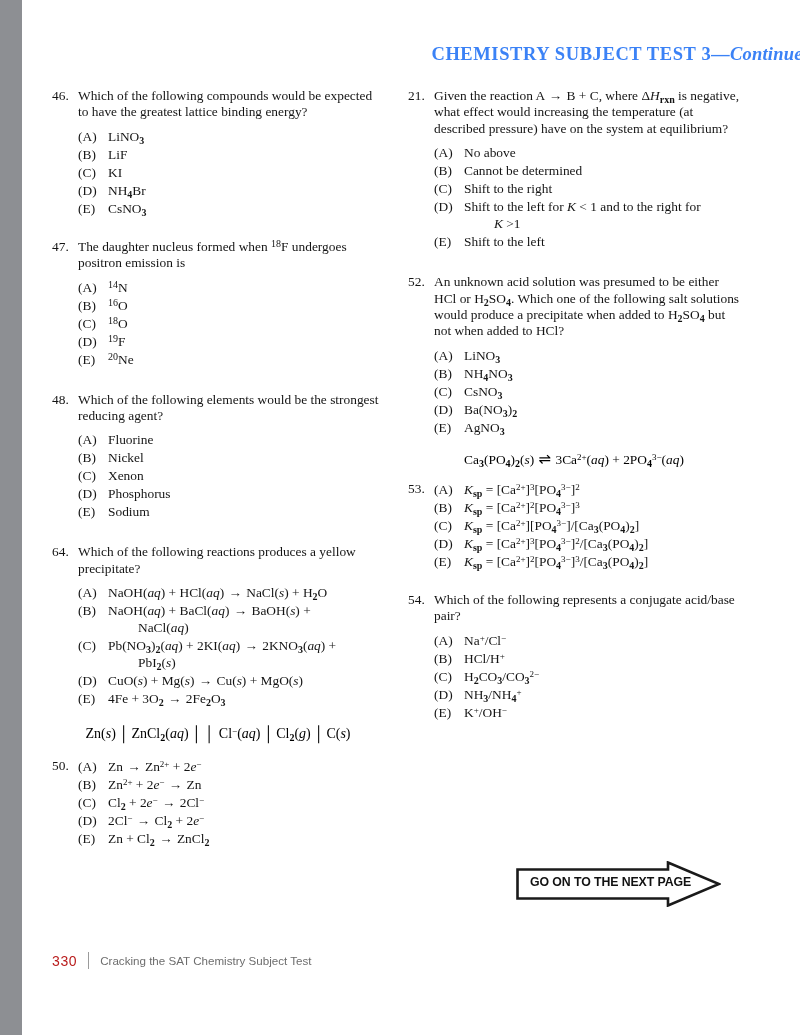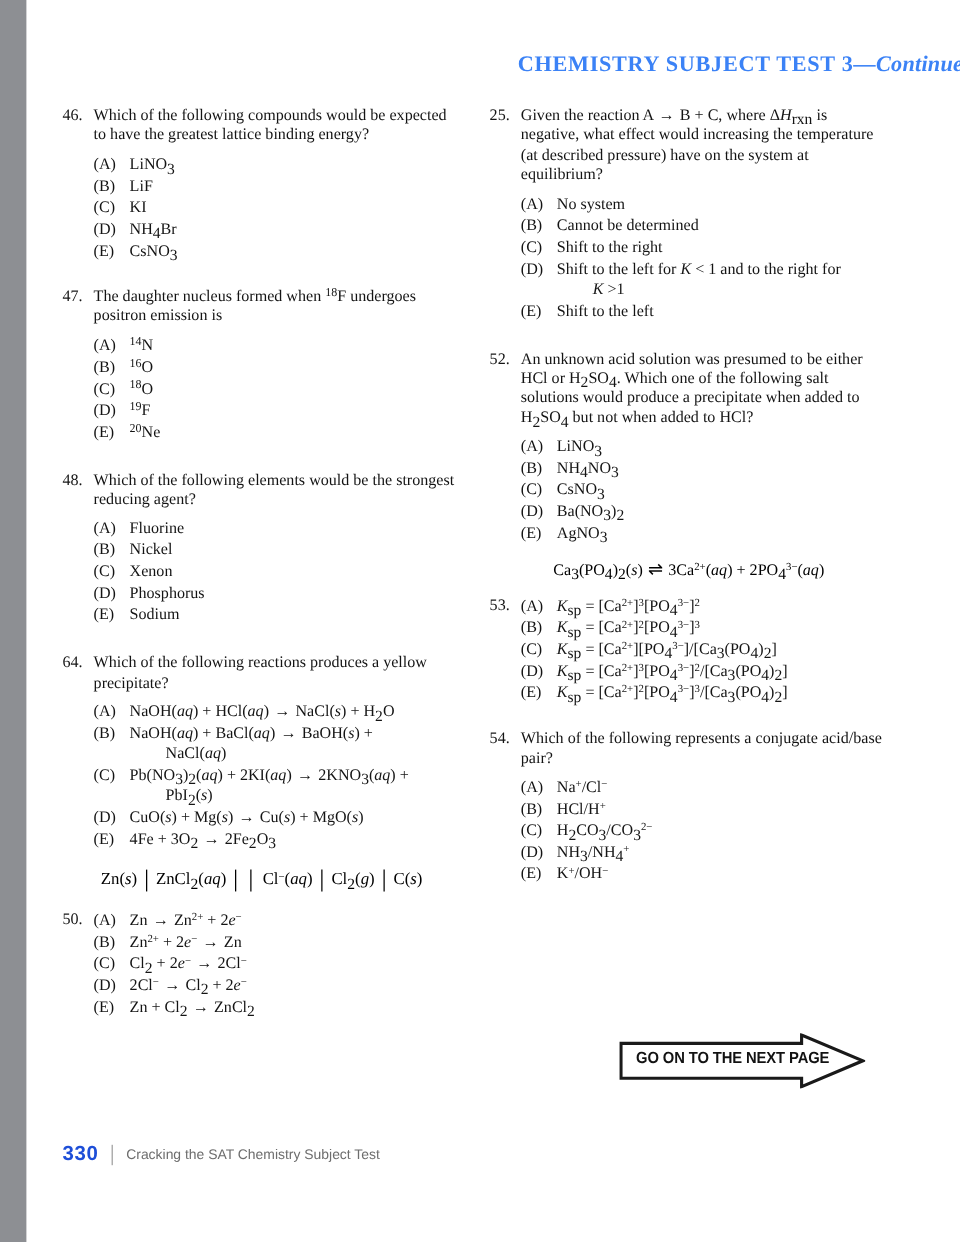--- a/index.html
+++ b/index.html
@@ -105,21 +105,21 @@
   .bar {
     display: inline-block;
     padding: 0 2.5px;
     font-size: 15px;
     position: relative;
     top: 0.5px;
   }
   .dbar { letter-spacing: 2px; }
 
   i, .it { font-style: italic; }
-  sub { font-size: 13px; vertical-align: -0.28em; line-height: 0; }
+  sub { font-size: 10px; vertical-align: -0.28em; line-height: 0; font-weight: bold; }
   sup { font-size: 9px; vertical-align: 0.44em; line-height: 0; }
   .isotope { font-size: 10px; vertical-align: 0.44em; line-height: 0; }
   .arrow { padding: 0 1px; }
 
   .next-page {
     position: absolute;
     left: 494px;
     top: 861px;
     width: 205px;
     height: 46px;
@@ -141,23 +141,23 @@
 
   .footer {
     position: absolute;
     left: 30px;
     top: 952px;
     display: flex;
     align-items: center;
     font-family: "Liberation Sans", sans-serif;
   }
   .footer-page {
-    font-size: 17px;
-    font-weight: bold;
-    color: #1d4ed8;
+    font-size: 14px;
+    font-weight: normal;
+    color: #b91c1c;
     letter-spacing: 0.6px;
   }
   .footer-rule {
     width: 1px;
     height: 17px;
     background: #9b9b9b;
     margin: 0 11px;
   }
   .footer-title {
     font-size: 11.6px;
@@ -268,26 +268,26 @@
           <div class="choice"><span class="choice-letter">(E)</span><span>Zn + Cl<sub>2</sub> <span class="arrow">→</span> ZnCl<sub>2</sub></span></div>
         </div>
       </div>
 
     </div>
 
     <div class="col col-right">
 
       <div class="q">
         <div class="q-stem">
-          <span class="q-num">25.</span>
+          <span class="q-num">21.</span>
           <span>Given the reaction A <span class="arrow">→</span> B + C, where Δ<i>H</i></span><sub>rxn</sub>
           <span>is negative, what effect would increasing the temperature (at described pressure) have on the system at equilibrium?</span>
         </div>
         <div class="choices">
-          <div class="choice"><span class="choice-letter">(A)</span><span>No system</span></div>
+          <div class="choice"><span class="choice-letter">(A)</span><span>No above</span></div>
           <div class="choice"><span class="choice-letter">(B)</span><span>Cannot be determined</span></div>
           <div class="choice"><span class="choice-letter">(C)</span><span>Shift to the right</span></div>
           <div class="choice">
             <span class="choice-letter">(D)</span>
             <span>Shift to the left for <i>K</i> &lt; 1 and to the right for</span>
             <div class="cont-line"><i>K</i> &gt;1</div>
           </div>
           <div class="choice"><span class="choice-letter">(E)</span><span>Shift to the left</span></div>
         </div>
       </div>

